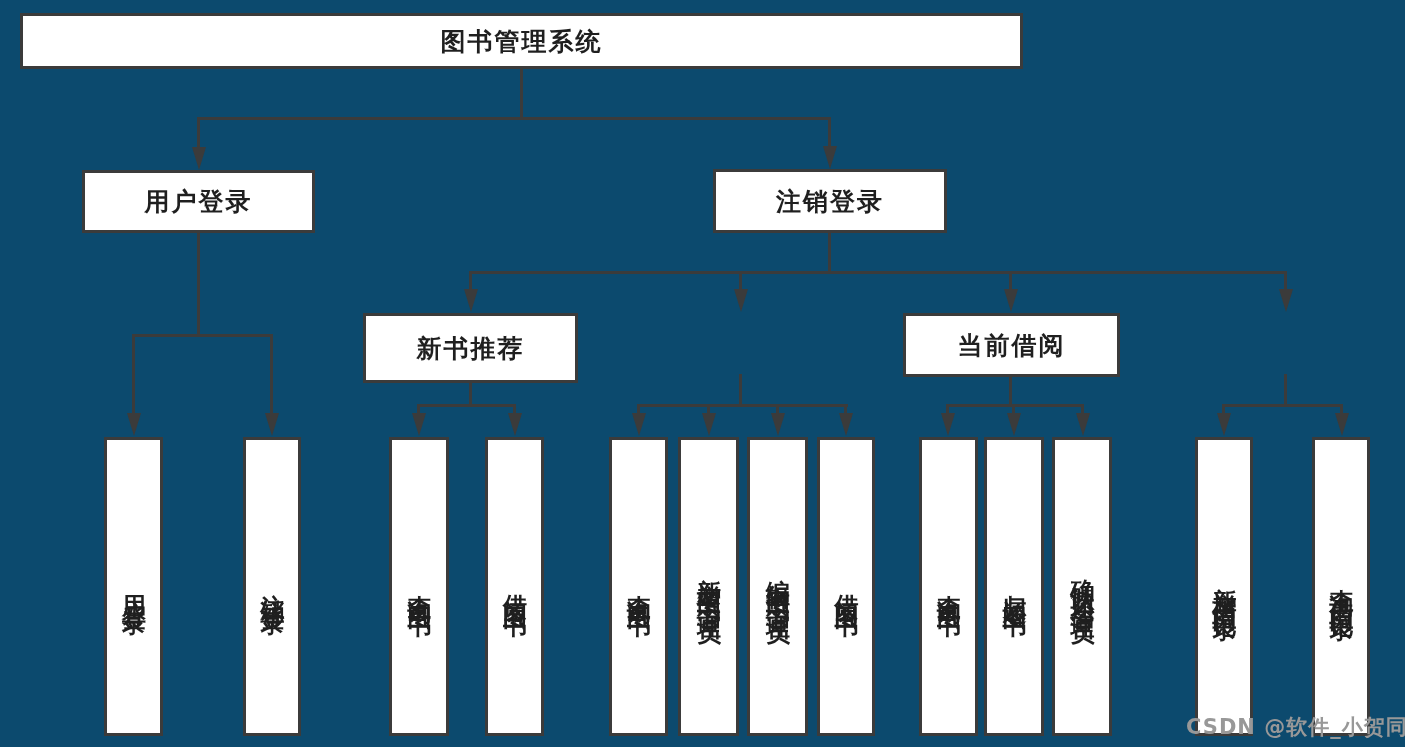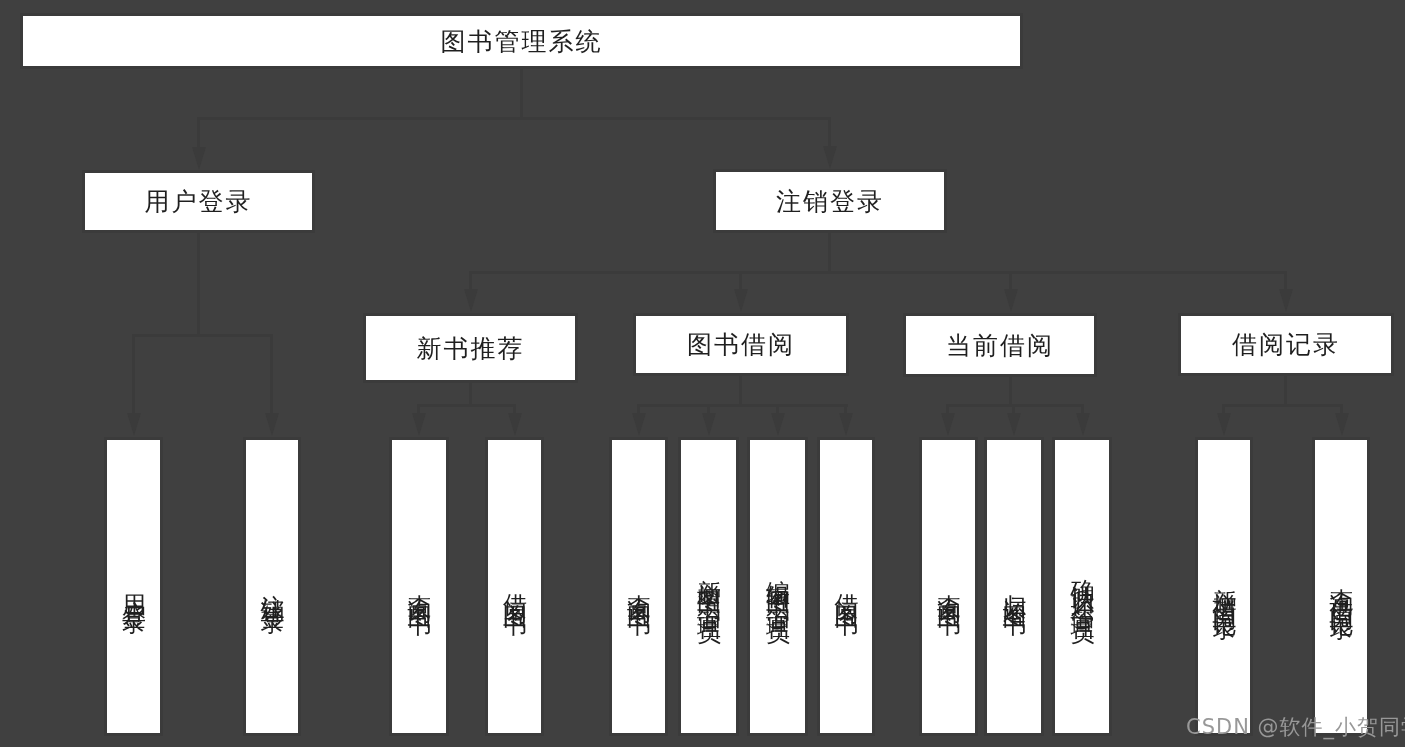--- a/index.html
+++ b/index.html
@@ -1,18 +1,19 @@
 <!DOCTYPE html>
 <html><head>
 <meta charset="utf-8">
 <style>
   html,body{margin:0;padding:0;background:#ffffff;}
   #canvas{
-    position:relative;width:1405px;height:747px;background:#404040;overflow:hidden;
+    position:relative;width:1405px;height:747px;background:#0c4a6e;overflow:hidden;
     font-family:"DejaVu Sans","Liberation Sans",sans-serif;
+    font-weight:bold;
   }
   .ln{position:absolute;background:#3b3b3b;}
   .ar{position:absolute;width:0;height:0;
       border-left:7px solid transparent;border-right:7px solid transparent;
       border-top:23px solid #3b3b3b;}
   .nd{position:absolute;box-sizing:border-box;background:#ffffff;border:3px solid #3b3b3b;
       display:flex;align-items:center;justify-content:center;color:#1f1f1f;}
   .nh .lbl{font-size:25px;letter-spacing:2px;white-space:nowrap;}
   .nv .lbl{writing-mode:vertical-rl;text-orientation:mixed;font-size:24px;
            letter-spacing:6px;line-height:1.2;white-space:nowrap;}
@@ -90,28 +91,22 @@
   <div class="nd nh" style="left:82px;top:170px;width:233px;height:63px;">
     <span class="lbl">用户登录</span>
   </div>
   <div class="nd nh" style="left:713px;top:169px;width:234px;height:64px;">
     <span class="lbl">注销登录</span>
   </div>
 
   <div class="nd nh" style="left:363px;top:313px;width:215px;height:70px;">
     <span class="lbl">新书推荐</span>
   </div>
-  <div class="nd nh" style="left:633px;top:313px;width:216px;height:63px;">
-    <span class="lbl">图书借阅</span>
-  </div>
-  <div class="nd nh" style="left:903px;top:313px;width:194px;height:64px;">
+  <div class="nd nh" style="left:903px;top:313px;width:217px;height:64px;">
     <span class="lbl">当前借阅</span>
-  </div>
-  <div class="nd nh" style="left:1178px;top:313px;width:216px;height:63px;">
-    <span class="lbl">借阅记录</span>
   </div>
 
   <div class="nd nv" style="left:104px;top:437px;width:59px;height:299px;">
     <span class="lbl">用户登录</span>
   </div>
   <div class="nd nv" style="left:243px;top:437px;width:58px;height:299px;">
     <span class="lbl">注销登录</span>
   </div>
 
   <div class="nd nv" style="left:389px;top:437px;width:60px;height:299px;">

